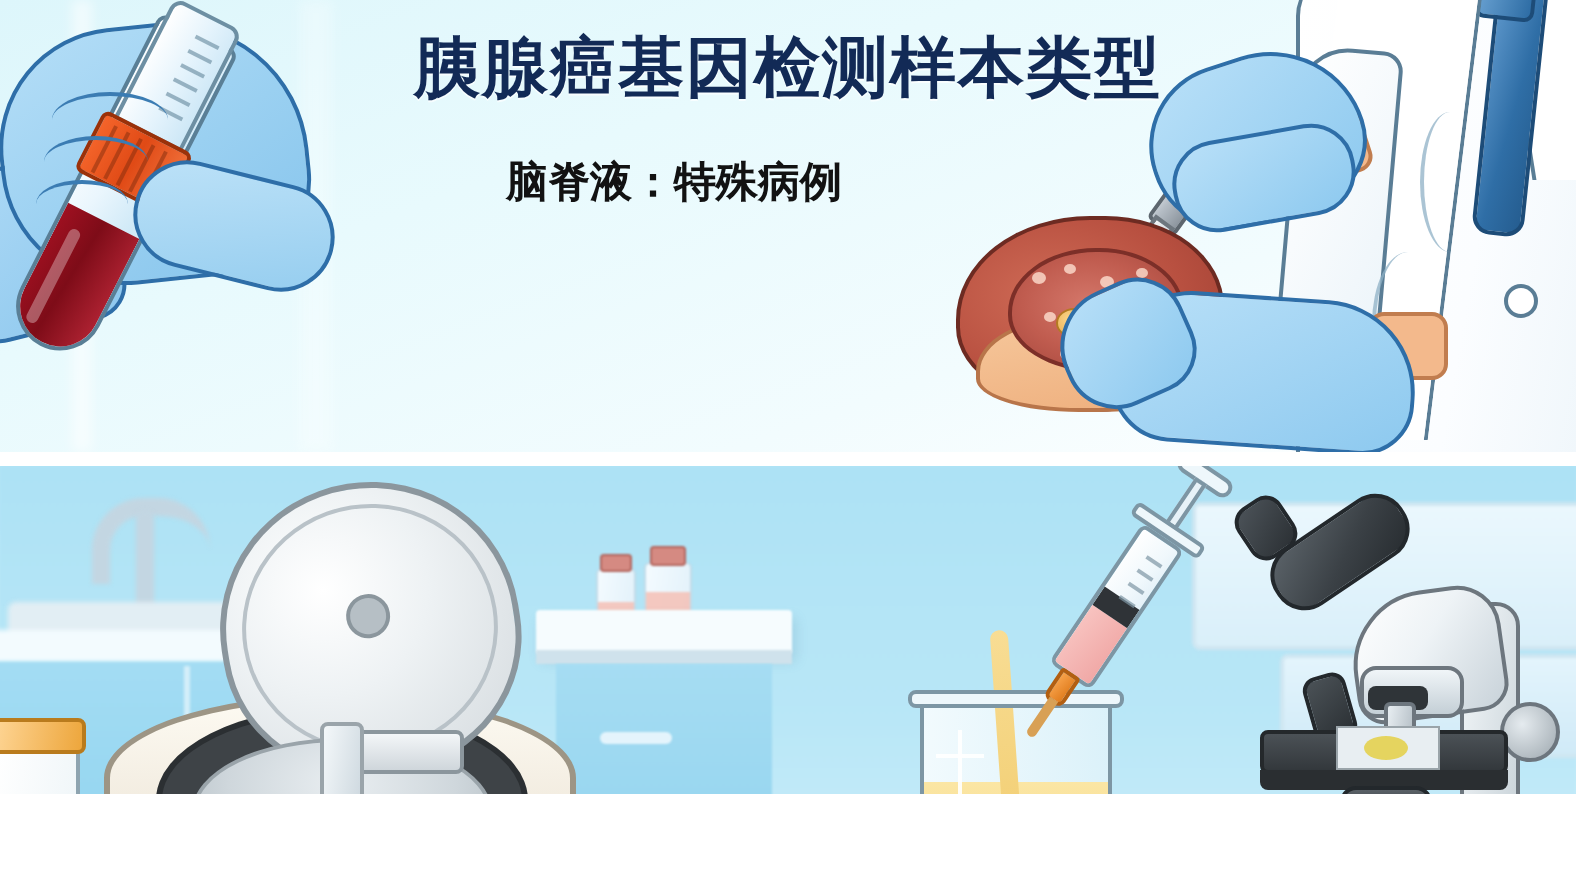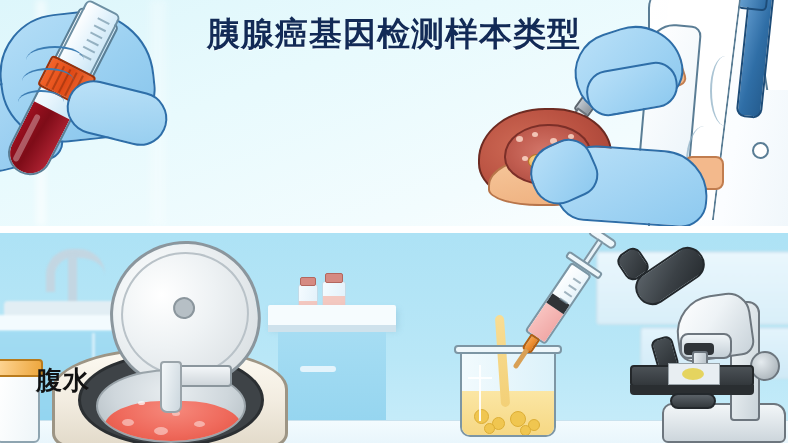--- a/index.html
+++ b/index.html
@@ -6,21 +6,21 @@
     margin: 0;
     padding: 0;
     background: #ffffff;
   }
   body {
     font-family: "Liberation Sans", "DejaVu Sans", sans-serif;
   }
   #stage {
     position: relative;
     width: 788px;
-    height: 443px;
+    height: 397px;
     overflow: hidden;
     background: #ffffff;
   }
 
   
   #top-panel {
     position: absolute;
     left: 0; top: 0;
     width: 788px; height: 226px;
     background: linear-gradient(160deg, #ddf6fb 0%, #e8fafd 35%, #f2fcfe 70%, #ffffff 100%);
@@ -1054,20 +1054,21 @@
       </div>
 
       <div class="skin-wrist" style="left:214px; top:160px; width:36px; height:30px; border-radius:8px; z-index:7;"></div>
       <div class="glove-r" id="hand-bot"></div>
       <div class="glove-r" id="hand-bot-thumb"></div>
     </div>
 
     <div id="title">胰腺癌基因检测样本类型</div>
 
     <div id="bullets">
+      <div class="bullet-line">脑脊液：特殊病例</div>
     </div>
   </div>
 
   <div id="divider"></div>
 
   <div id="bottom-panel">
     <div id="wall"></div>
 
     <div id="shelf-r"></div>
     <div id="shelf-r2"></div>
@@ -1170,15 +1171,14 @@
       <div id="scope-slide"></div>
       <div id="scope-specimen"></div>
       <div id="scope-stage-edge"></div>
       <div id="scope-foot"></div>
     </div>
 
     <div id="floor-line"></div>
     <div id="floor-strip"></div>
   </div>
 
-  <div class="panel-label" id="label-ascites">腹水</div>
 
 </div>
 
 </body></html>

